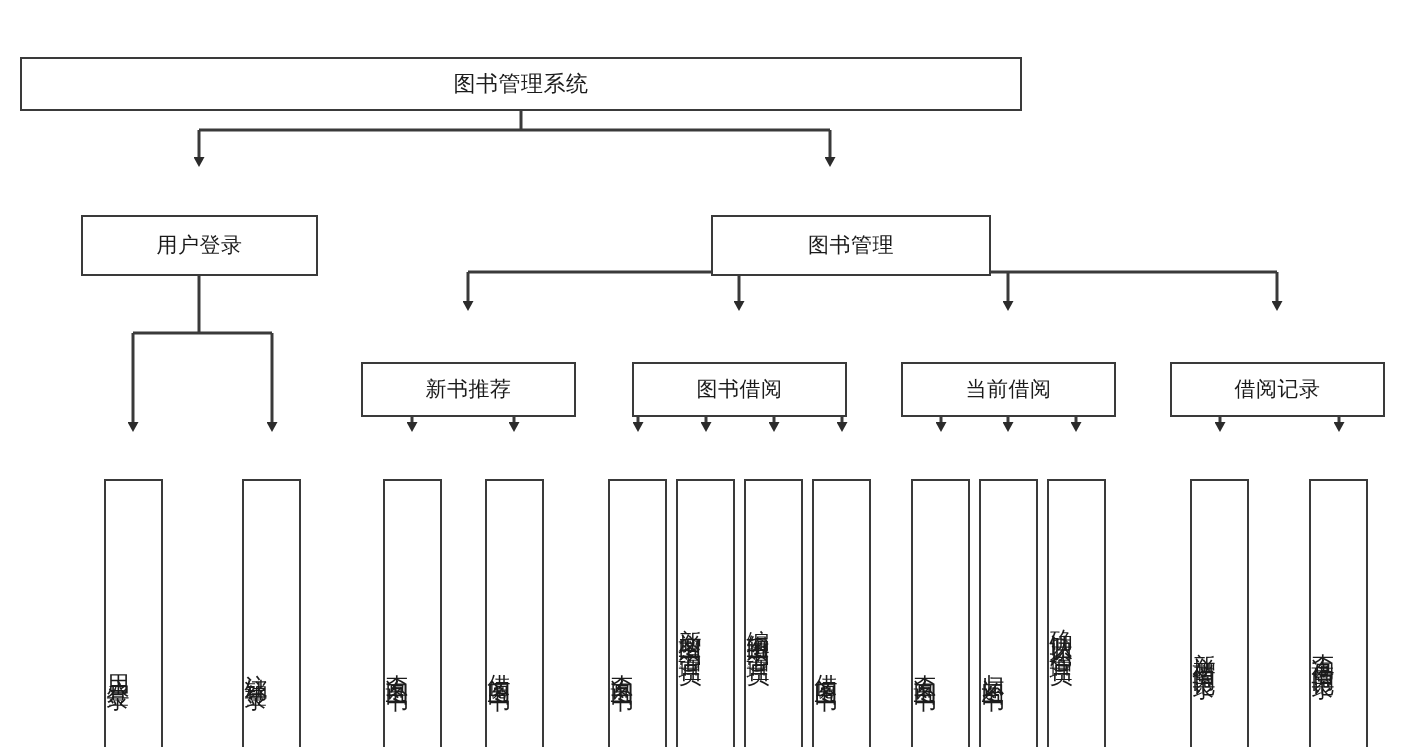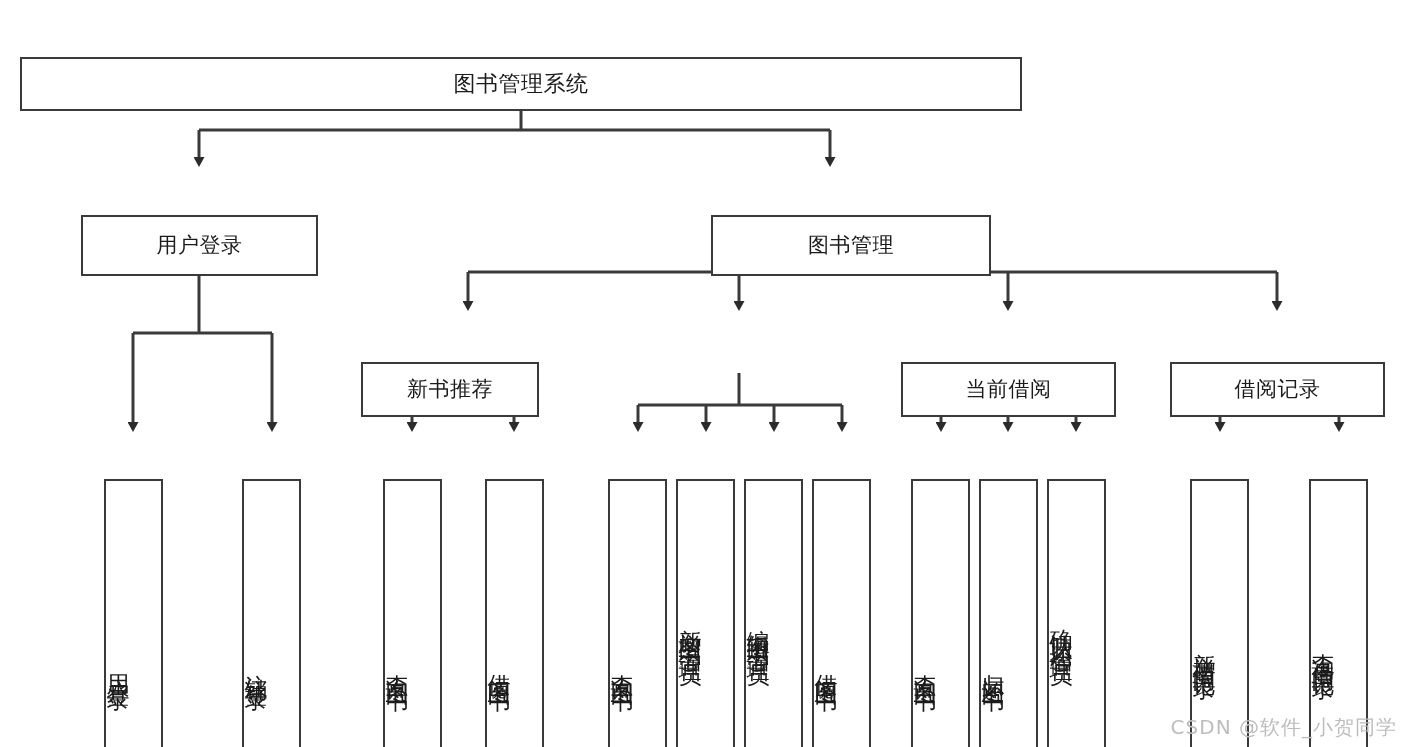--- a/index.html
+++ b/index.html
@@ -113,22 +113,25 @@
     <span class="lbl">图书管理系统</span>
   </div>
 
   <div class="node h" style="left:81px;top:171px;width:237px;height:61px;">
     <span class="lbl">用户登录</span>
   </div>
   <div class="node h" style="left:711px;top:171px;width:280px;height:61px;">
     <span class="lbl">图书管理</span>
   </div>
 
-  <div class="node h" style="left:361px;top:318px;width:178px;height:55px;align-items:center;">
+  <div class="node h" style="left:361px;top:318px;width:215px;height:55px;align-items:center;">
     <span class="lbl">新书推荐</span>
+  </div>
+  <div class="node h" style="left:632px;top:318px;width:215px;height:55px;">
+    <span class="lbl">图书借阅</span>
   </div>
   <div class="node h" style="left:901px;top:318px;width:215px;height:55px;align-items:center;">
     <span class="lbl">当前借阅</span>
   </div>
   <div class="node h" style="left:1170px;top:318px;width:215px;height:55px;">
     <span class="lbl">借阅记录</span>
   </div>
 
   <div class="node v" style="left:104px;top:435px;width:59px;height:299px;">
     <span class="lbl" style="margin-top:74px;">用户登录</span>
@@ -167,14 +170,13 @@
     <span class="lbl" style="margin-top:9px;">确认归还（管理员）</span>
   </div>
 
   <div class="node v" style="left:1190px;top:435px;width:59px;height:299px;">
     <span class="lbl" style="margin-top:42px;">新增借阅记录</span>
   </div>
   <div class="node v" style="left:1309px;top:435px;width:59px;height:299px;">
     <span class="lbl" style="margin-top:42px;">查询借阅记录</span>
   </div>
 
-  <div class="watermark">CSDN @软件_小贺同学</div>
 </div>
 
 </body></html>

